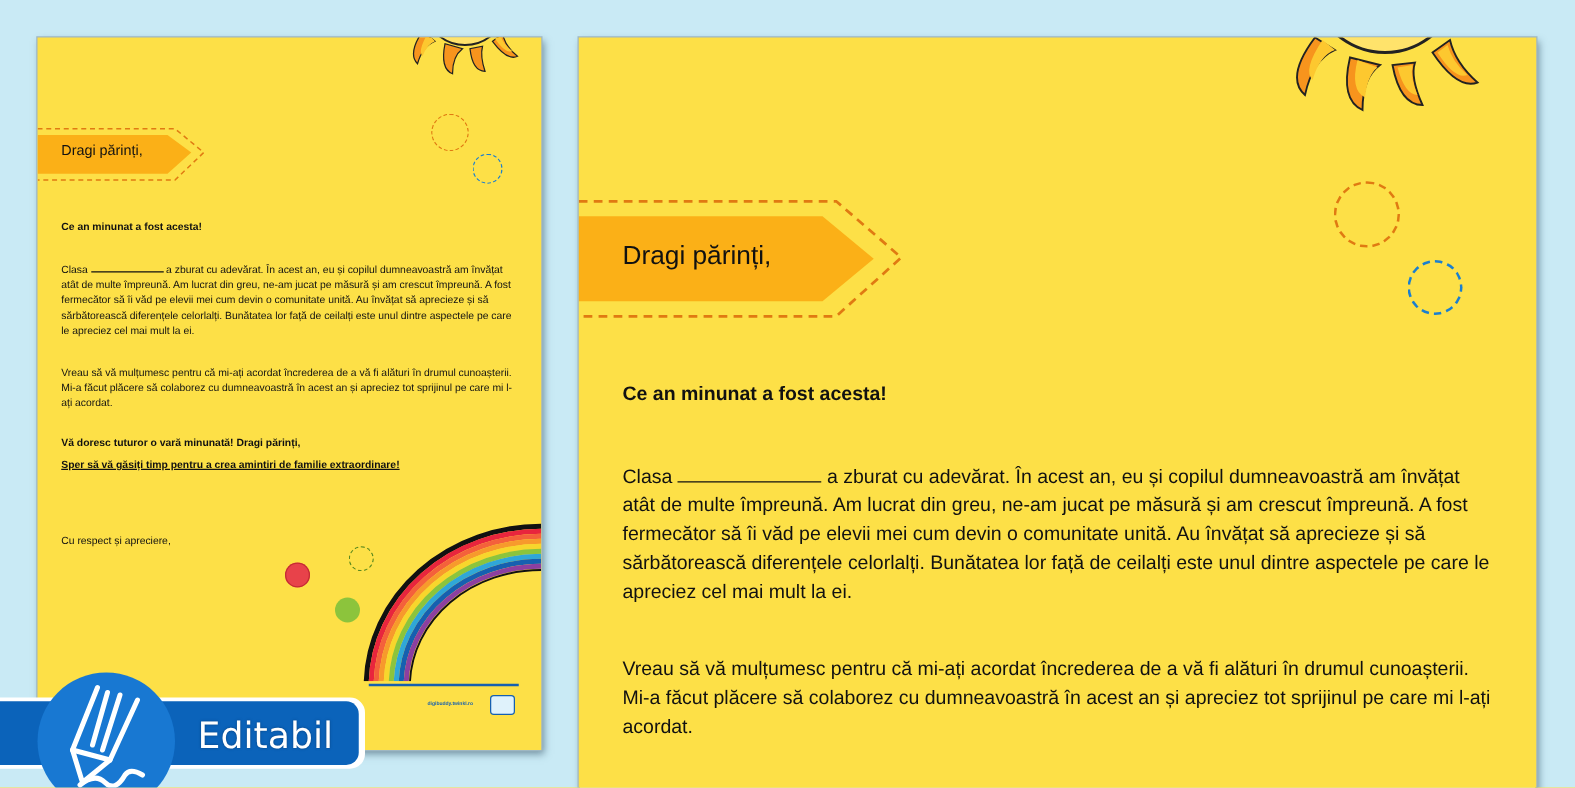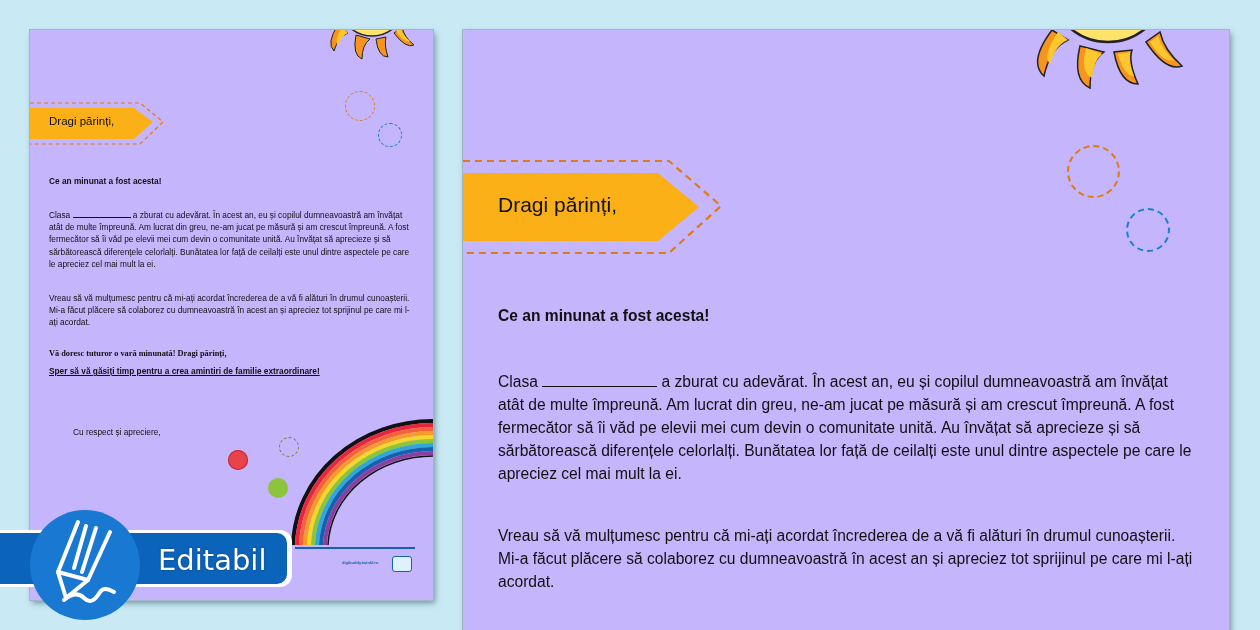--- a/index.html
+++ b/index.html
@@ -2,21 +2,21 @@
 <html><head>
 <meta charset="utf-8">
 <style>
   html, body { margin:0; padding:0; }
   body {
     width:1260px; height:630px; overflow:hidden; position:relative;
     background:#c9eaf5;
     font-family:"Liberation Sans", sans-serif;
   }
   .page {
-    position:absolute; background:#c4b5fd; overflow:hidden;
+    position:absolute; background:#fde047; overflow:hidden;
     box-shadow: 0 0 0 1px #9fb7c2, 2px 3px 6px rgba(40,70,90,0.55);
   }
   #page-small { left:30px; top:30px; width:403px; height:570px; }
   #page-large { left:463px; top:30px; width:766px; height:620px; }
 
   .sun { position:absolute; }
   .dash-circle { position:absolute; border-radius:50%; border-style:dashed; box-sizing:border-box; }
 
   
   .banner { position:absolute; left:0; }
@@ -30,21 +30,21 @@
   .large .heading { font-weight:bold; }
   .blank { display:inline-block; border-bottom:1px solid #111; vertical-align:baseline; }
 
   .dot { position:absolute; border-radius:50%; }
 
   .footer-line { position:absolute; height:2px; background:#1660b0; }
   .footer-url { position:absolute; font-size:4px; color:#1660b0; font-weight:bold; }
   .footer-logo { position:absolute; width:18px; height:14px; border:1px solid #1660b0; border-radius:3px; background:#dff2fb; }
 
   
-  .editable-badge { position:absolute; left:0; top:530px; width:300px; height:70px; }
+  .editable-badge { position:absolute; left:0; top:558px; width:300px; height:70px; }
   .badge-bar {
     position:absolute; left:0; top:0; width:292px; height:57px;
     background:#ffffff; border-radius:0 12px 12px 0;
   }
   .badge-bar-inner {
     position:absolute; left:0; top:3px; width:287px; height:51px;
     background:#0b63ba; border-radius:0 10px 10px 0;
   }
   .badge-circle {
     position:absolute; left:30px; top:-20px; width:110px; height:110px;
@@ -94,24 +94,24 @@
   <div class="txt heading" style="left:19px; top:145px; width:360px;">Ce an minunat a fost acesta!</div>
 
   <div class="txt" style="left:19px; top:179px; width:368px;">
     <span>Clasa</span>
     <span class="blank" style="width:58px;"></span>
     <span>a zburat cu adevărat. În acest an, eu și copilul dumneavoastră am învățat atât de multe împreună. Am lucrat din greu, ne-am jucat pe măsură și am crescut împreună. A fost fermecător să îi văd pe elevii mei cum devin o comunitate unită. Au învățat să aprecieze și să sărbătorească diferențele celorlalți. Bunătatea lor față de ceilalți este unul dintre aspectele pe care le apreciez cel mai mult la ei.</span>
   </div>
 
   <div class="txt" style="left:19px; top:262px; width:368px;">Vreau să vă mulțumesc pentru că mi-ați acordat încrederea de a vă fi alături în drumul cunoașterii. Mi-a făcut plăcere să colaborez cu dumneavoastră în acest an și apreciez tot sprijinul pe care mi l-ați acordat.</div>
 
-  <div class="txt heading" style="left:19px; top:318px; width:360px;font-family:Liberation Serif, serif;">Vă doresc tuturor o vară minunată! Dragi părinți,</div>
+  <div class="txt heading" style="left:19px; top:318px; width:360px;">Vă doresc tuturor o vară minunată! Dragi părinți,</div>
   <div class="txt heading" style="left:19px; top:335px; width:360px;text-decoration:underline;">Sper să vă găsiți timp pentru a crea amintiri de familie extraordinare!</div>
 
-  <div class="txt" style="left:19px; top:396px; width:200px;margin-left:24px;">Cu respect și apreciere,</div>
+  <div class="txt" style="left:19px; top:396px; width:200px;">Cu respect și apreciere,</div>
 
   <div class="dash-circle" style="left:249px; top:407px; width:20px; height:20px; border-width:1.3px; border-color:#5c8a1e;"></div>
   <div class="dot" style="left:198px; top:420px; width:20px; height:20px; background:#e8424a; box-shadow: inset 0 0 0 1px #c42c33;"></div>
   <div class="dot" style="left:238px; top:448px; width:20px; height:20px; background:#8cc43c;"></div>
 
   <svg style="position:absolute; left:260px; top:385px;" width="143" height="130" viewBox="0 0 143 130">
     <g fill="none" stroke-width="4">
       <path d="M3,130 A140,128 0 0 1 143,6" stroke="#111"></path>
       <path d="M7,130 A136,124 0 0 1 143,10" stroke="#e8253d"></path>
       <path d="M11,130 A132,120 0 0 1 143,14" stroke="#f4613b"></path>

